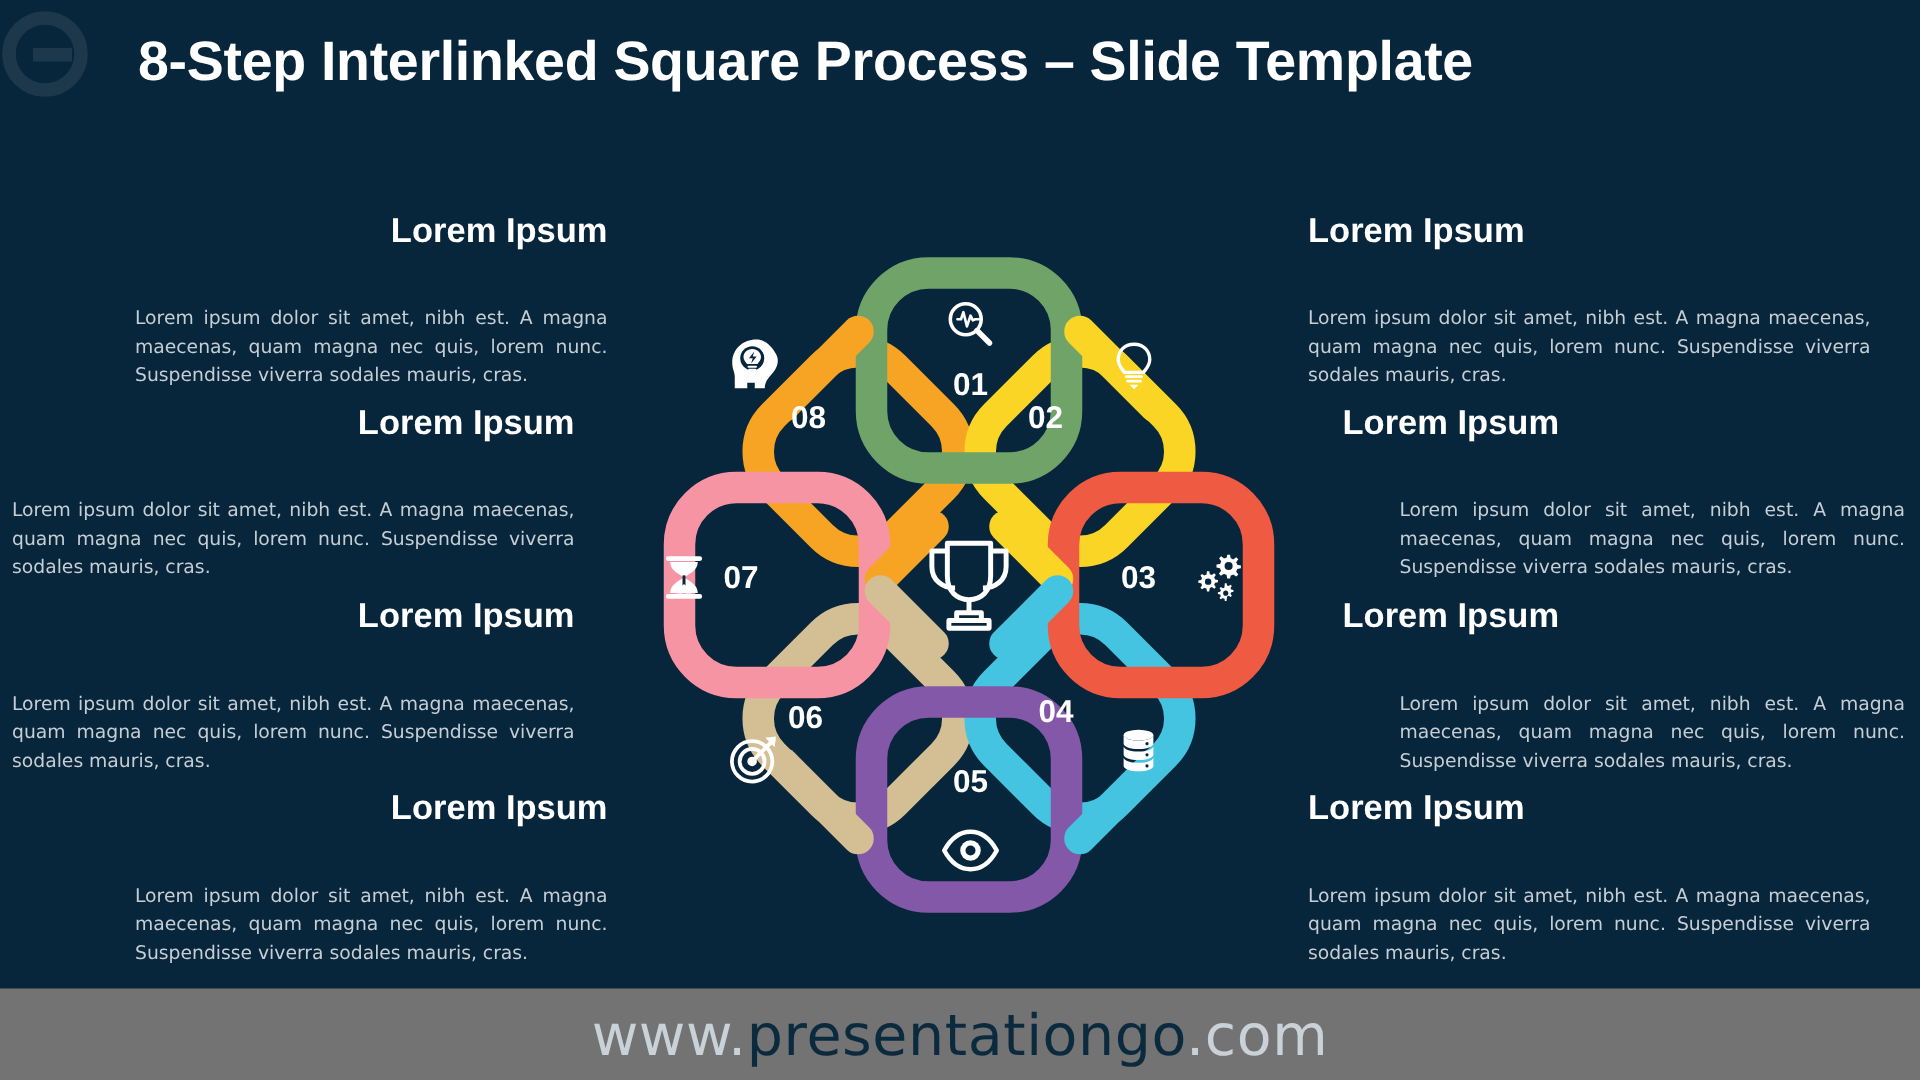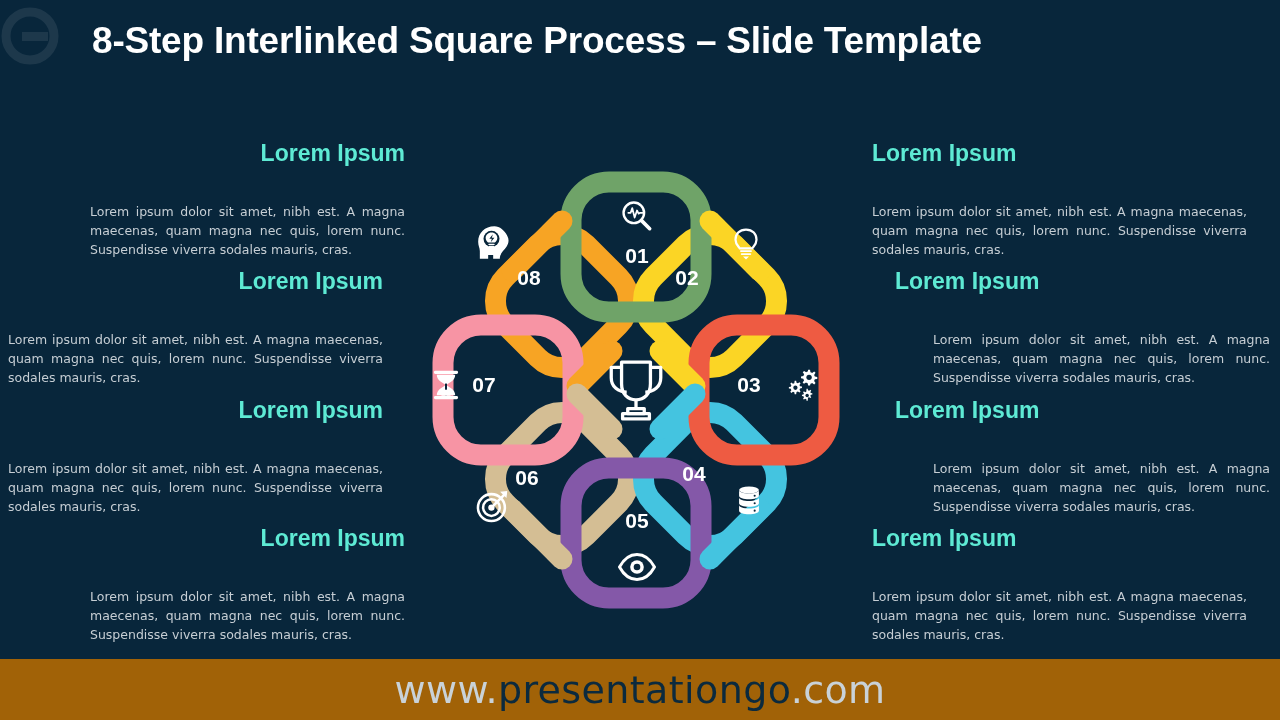--- a/index.html
+++ b/index.html
@@ -20,21 +20,21 @@
   
   #slide-title{
     position:absolute; left:92px; top:20px; width:1200px;
     font-size:37px; font-weight:bold; color:#ffffff;
     letter-spacing:-.2px; white-space:nowrap;
   }
 
   
   .txt-block{ position:absolute; width:375px; }
   .txt-block .hd{
-    font-size:23px; font-weight:bold; color:#5eead4;
+    font-size:23px; font-weight:bold; color:#ffffff;
     margin-bottom:7px; line-height:1.15;
   }
   .txt-block .bd{
     font-size:12.5px; color:#c6ced4; line-height:1.52;
     text-align:justify; font-family:"DejaVu Sans", sans-serif;margin-top:36px;
   }
   .ta-r .hd{ text-align:right; }
   .ta-l .hd{ text-align:left; }
 
   
@@ -45,33 +45,33 @@
   #blk-8 .bd,#blk-5 .bd{ padding-left:60px; }
   
   #blk-1{ left:872px; top:140px; }
   #blk-2{ left:895px; top:268px; }
   #blk-3{ left:895px; top:397px; }
   #blk-4{ left:872px; top:525px; }
   #blk-2 .bd,#blk-3 .bd{ padding-left:38px; }
 
   
   #diagram{
-    position:absolute; left:381px; top:135px; width:510px; height:510px;
+    position:absolute; left:391px; top:135px; width:510px; height:510px;
   }
   #diagram svg{ display:block; width:100%; height:100%; }
 
   .node-num{
     font-family:"Liberation Sans", sans-serif;
     font-size:21px; font-weight:bold; fill:#ffffff;
   }
 
   
   #footer{
     position:absolute; left:0; bottom:0; width:1280px; height:61px;
-    background:#a16207; display:flex; align-items:center; justify-content:center;
+    background:#737373; display:flex; align-items:center; justify-content:center;
   }
   #footer .url{
     font-size:38px; font-family:"DejaVu Sans", sans-serif; letter-spacing:.4px;
   }
   #footer .dim{ color:#c9d2d8; }
   #footer .strong{ color:#0b2a3e; }
 </style>
 </head>
 <body>
 

